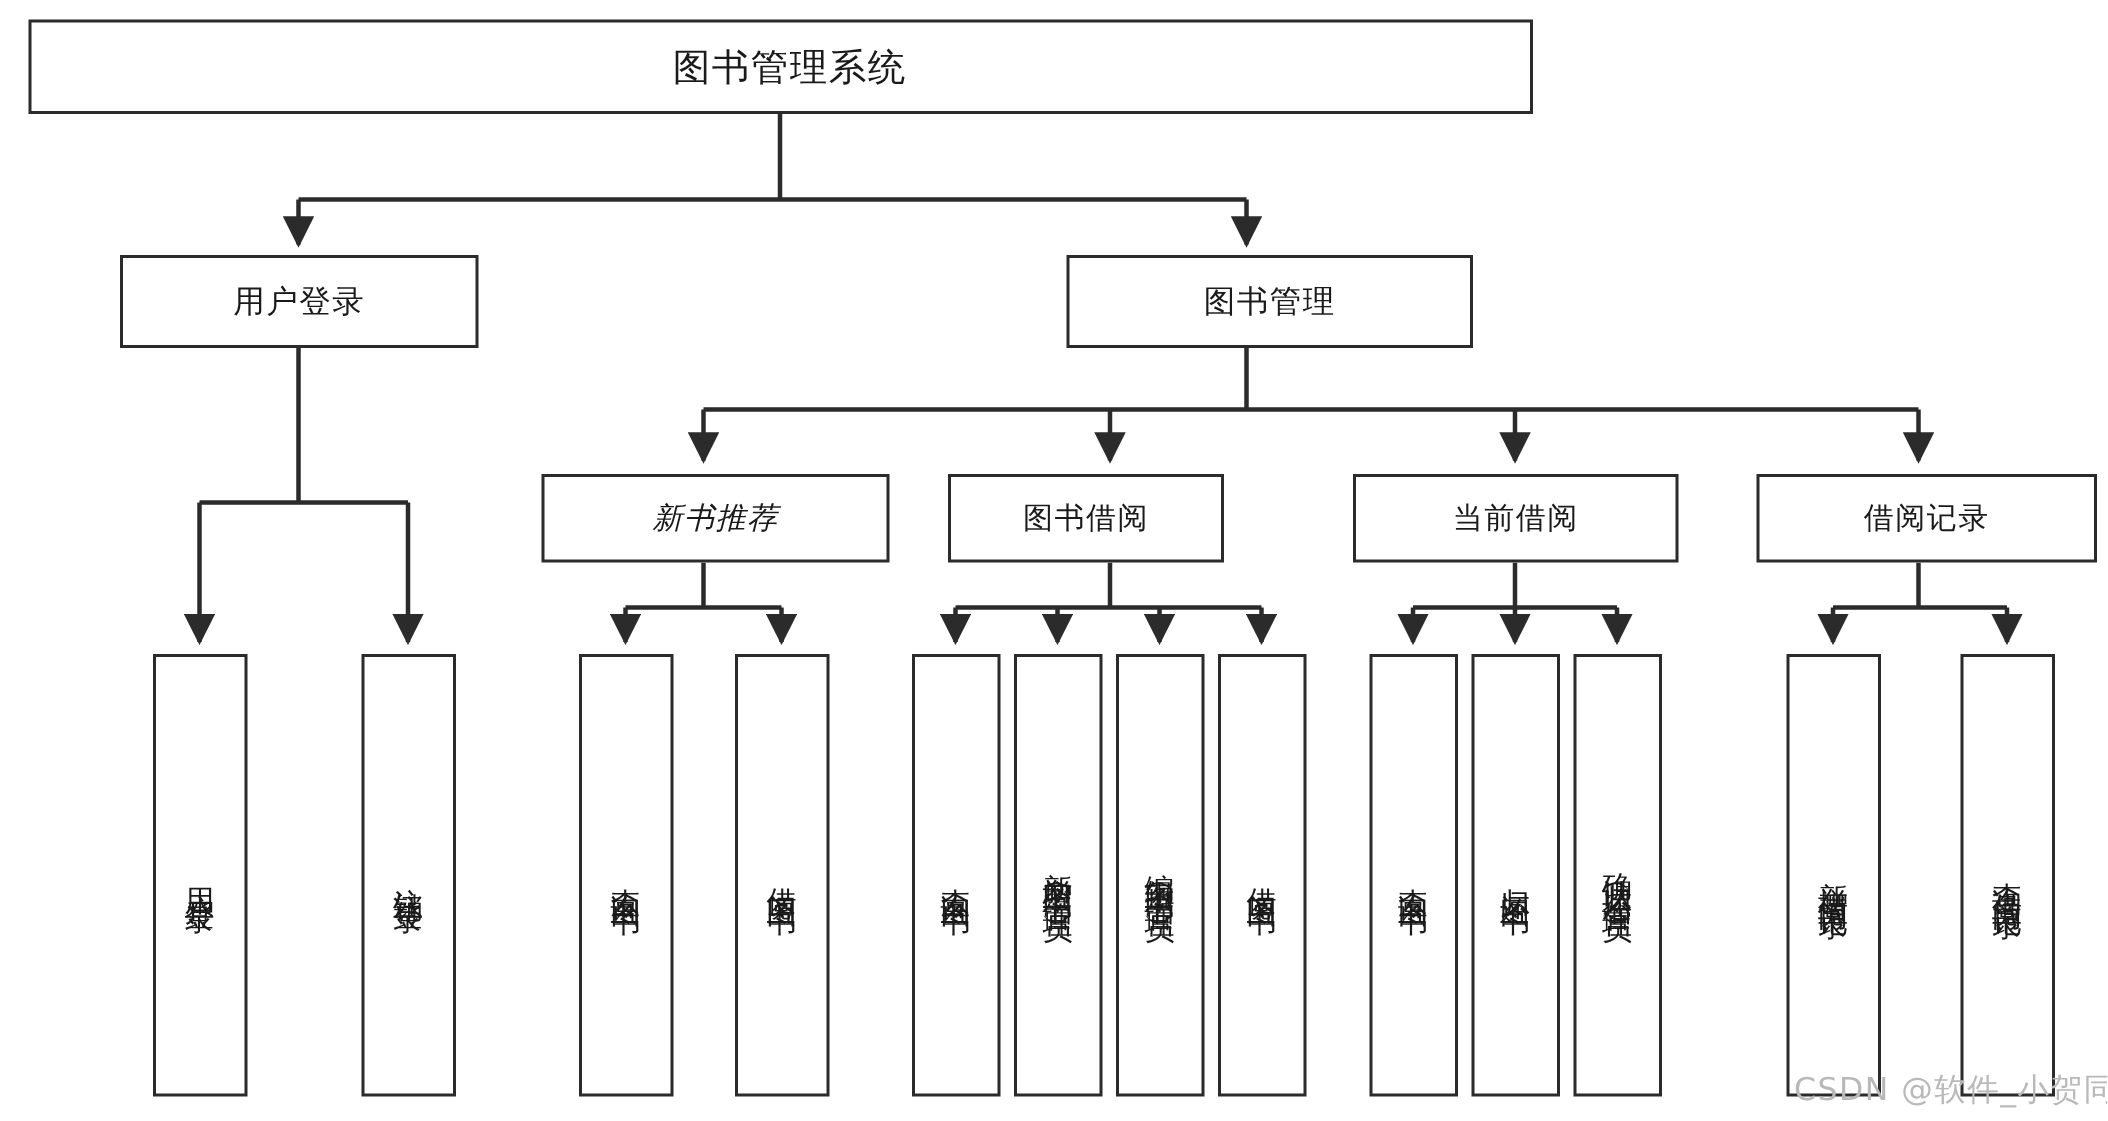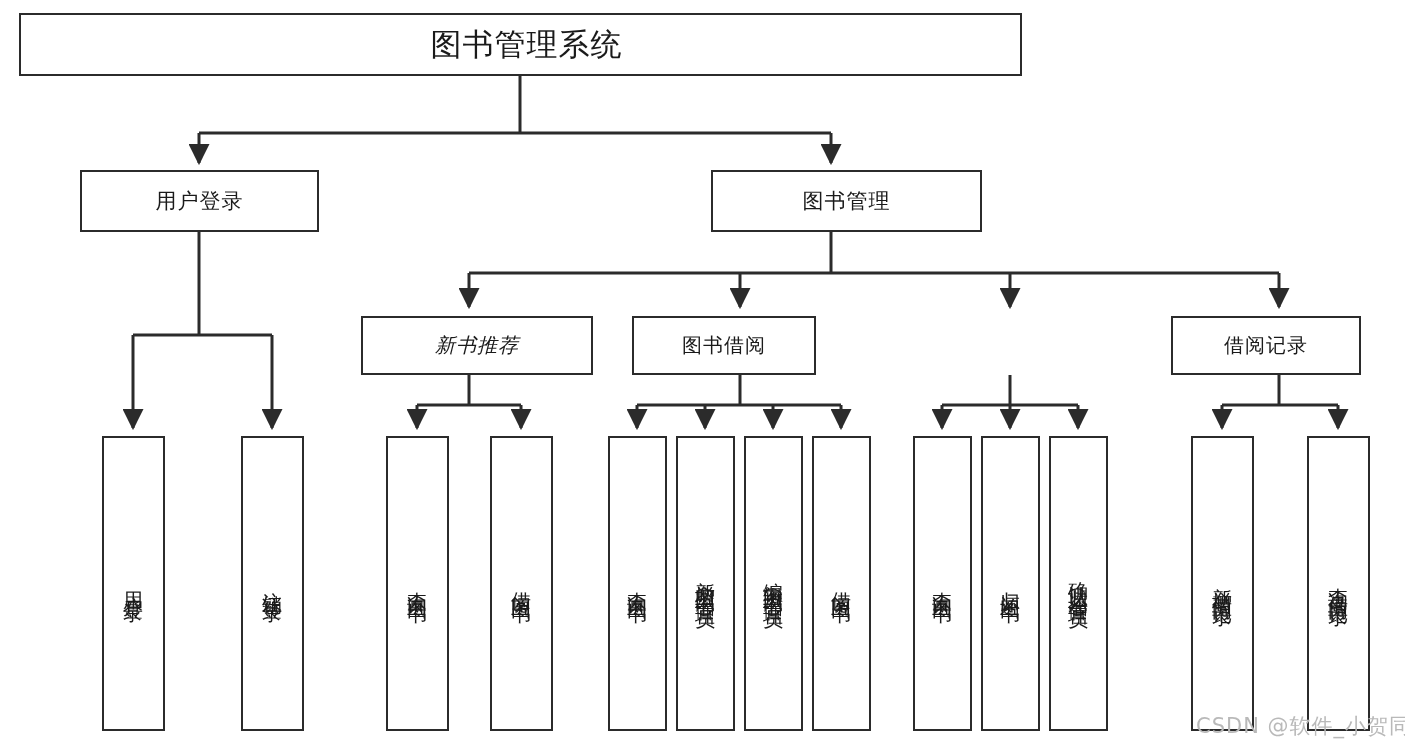--- a/index.html
+++ b/index.html
@@ -30,21 +30,21 @@
     box-sizing: border-box;
     background: #ffffff;
     border: 2px solid #2b2b2b;
     display: flex;
     align-items: center;
     justify-content: center;
     color: #1a1a1a;
     text-align: center;
   }
   .node.root-node {
-    font-size: 31px;
+    font-size: 25px;
     letter-spacing: 1px;
     padding-left: 12px;
   }
   .node.level2-node {
     font-size: 21px;
     letter-spacing: 1px;
   }
   .node.level3-node {
     font-size: 20px;
     letter-spacing: 1px;
@@ -135,21 +135,24 @@
   <div class="node level2-node" style="left:711px; top:170px; width:271px; height:62px;">
     <span>图书管理</span>
   </div>
 
   <div class="node level3-node" style="left:361px; top:316px; width:232px; height:59px;font-style:italic;">
     <span>新书推荐</span>
   </div>
   <div class="node level3-node" style="left:632px; top:316px; width:184px; height:59px;">
     <span>图书借阅</span>
   </div>
-  <div class="node level3-node" style="left:1171px; top:316px; width:190px; height:59px;">
+  <div class="node level3-node" style="left:902px; top:316px; width:217px; height:59px;">
+    <span>当前借阅</span>
+  </div>
+  <div class="node level3-node" style="left:1171px; top:316px; width:227px; height:59px;">
     <span>借阅记录</span>
   </div>
 
   <div class="node leaf-node" style="left:102px; top:436px; width:63px; height:295px;">
     <span class="vtext">用户登录</span>
   </div>
   <div class="node leaf-node" style="left:241px; top:436px; width:63px; height:295px;">
     <span class="vtext">注销登录</span>
   </div>
 

